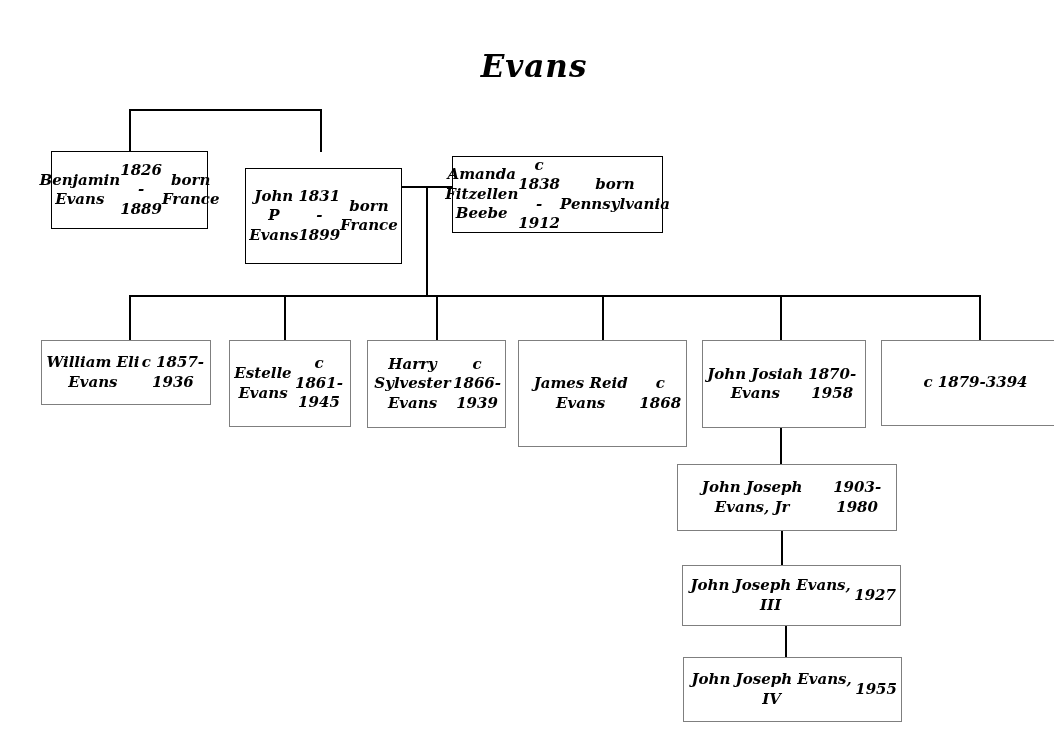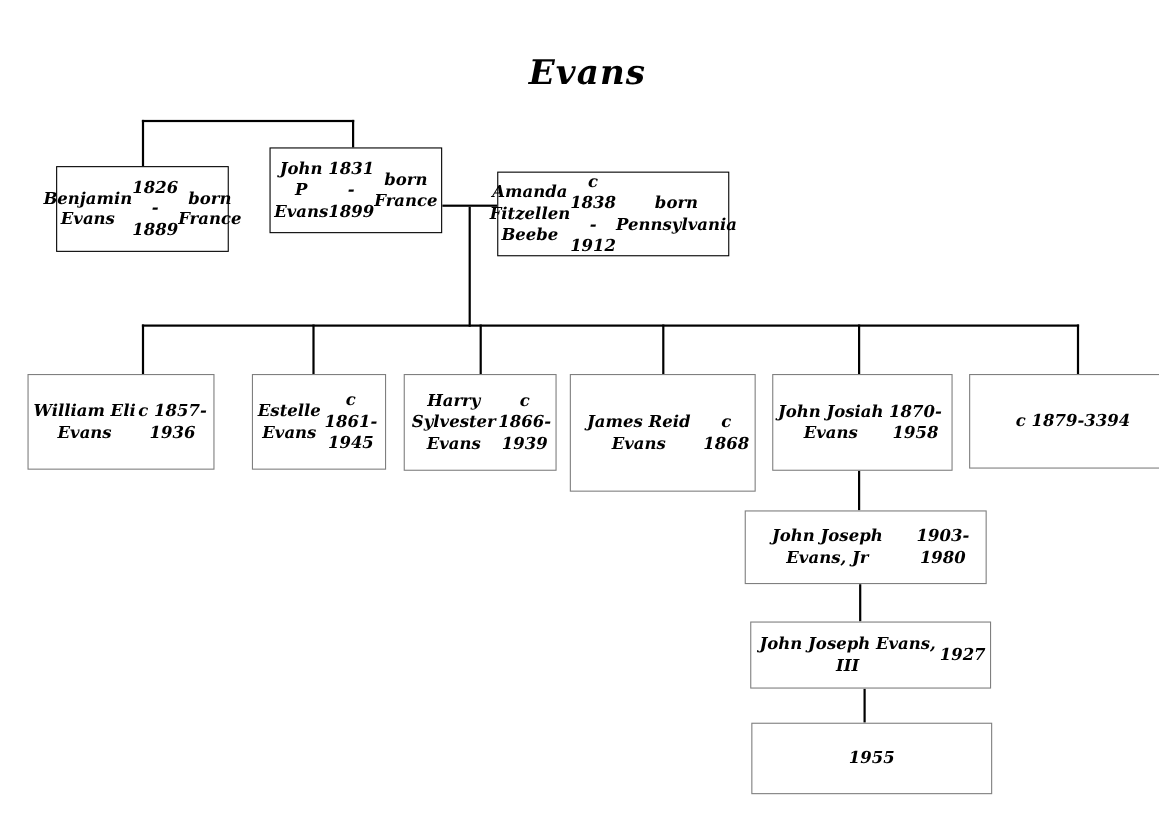--- a/index.html
+++ b/index.html
@@ -77,33 +77,33 @@
   <div class="connector" style="left:756px;top:427px;width:2px;height:37px"></div>
   <div class="connector" style="left:757px;top:531px;width:2px;height:34px"></div>
   <div class="connector" style="left:761px;top:626px;width:2px;height:31px"></div>
 
   <div class="box dark" style="left:27px;top:151px;width:157px;height:78px">
     <div>Benjamin Evans</div>
     <div>1826 - 1889</div>
     <div>born France</div>
   </div>
 
-  <div class="box dark" style="left:221px;top:134px;width:157px;height:78px">
+  <div class="box dark" style="left:221px;top:168px;width:157px;height:96px">
     <div>John P Evans</div>
     <div>1831 - 1899</div>
     <div>born France</div>
   </div>
 
   <div class="box dark" style="left:428px;top:156px;width:211px;height:77px">
     <div>Amanda Fitzellen Beebe</div>
     <div>c 1838 - 1912</div>
     <div>born Pennsylvania</div>
   </div>
 
-  <div class="box" style="left:1px;top:340px;width:170px;height:87px">
+  <div class="box" style="left:17px;top:340px;width:170px;height:65px">
     <div>William Eli Evans</div>
     <div>c 1857-1936</div>
   </div>
 
   <div class="box" style="left:205px;top:340px;width:122px;height:87px">
     <div>Estelle Evans</div>
     <div>c 1861-1945</div>
   </div>
 
   <div class="box" style="left:343px;top:340px;width:139px;height:88px">
@@ -129,16 +129,17 @@
     <div>John Joseph Evans, Jr</div>
     <div>1903-1980</div>
   </div>
 
   <div class="box" style="left:658px;top:565px;width:219px;height:61px">
     <div>John Joseph Evans, III</div>
     <div>1927</div>
   </div>
 
   <div class="box" style="left:659px;top:657px;width:219px;height:65px">
+    <div>John Joseph Evans, IV</div>
     <div>1955</div>
   </div>
 
 </div>
 
 </body></html>

